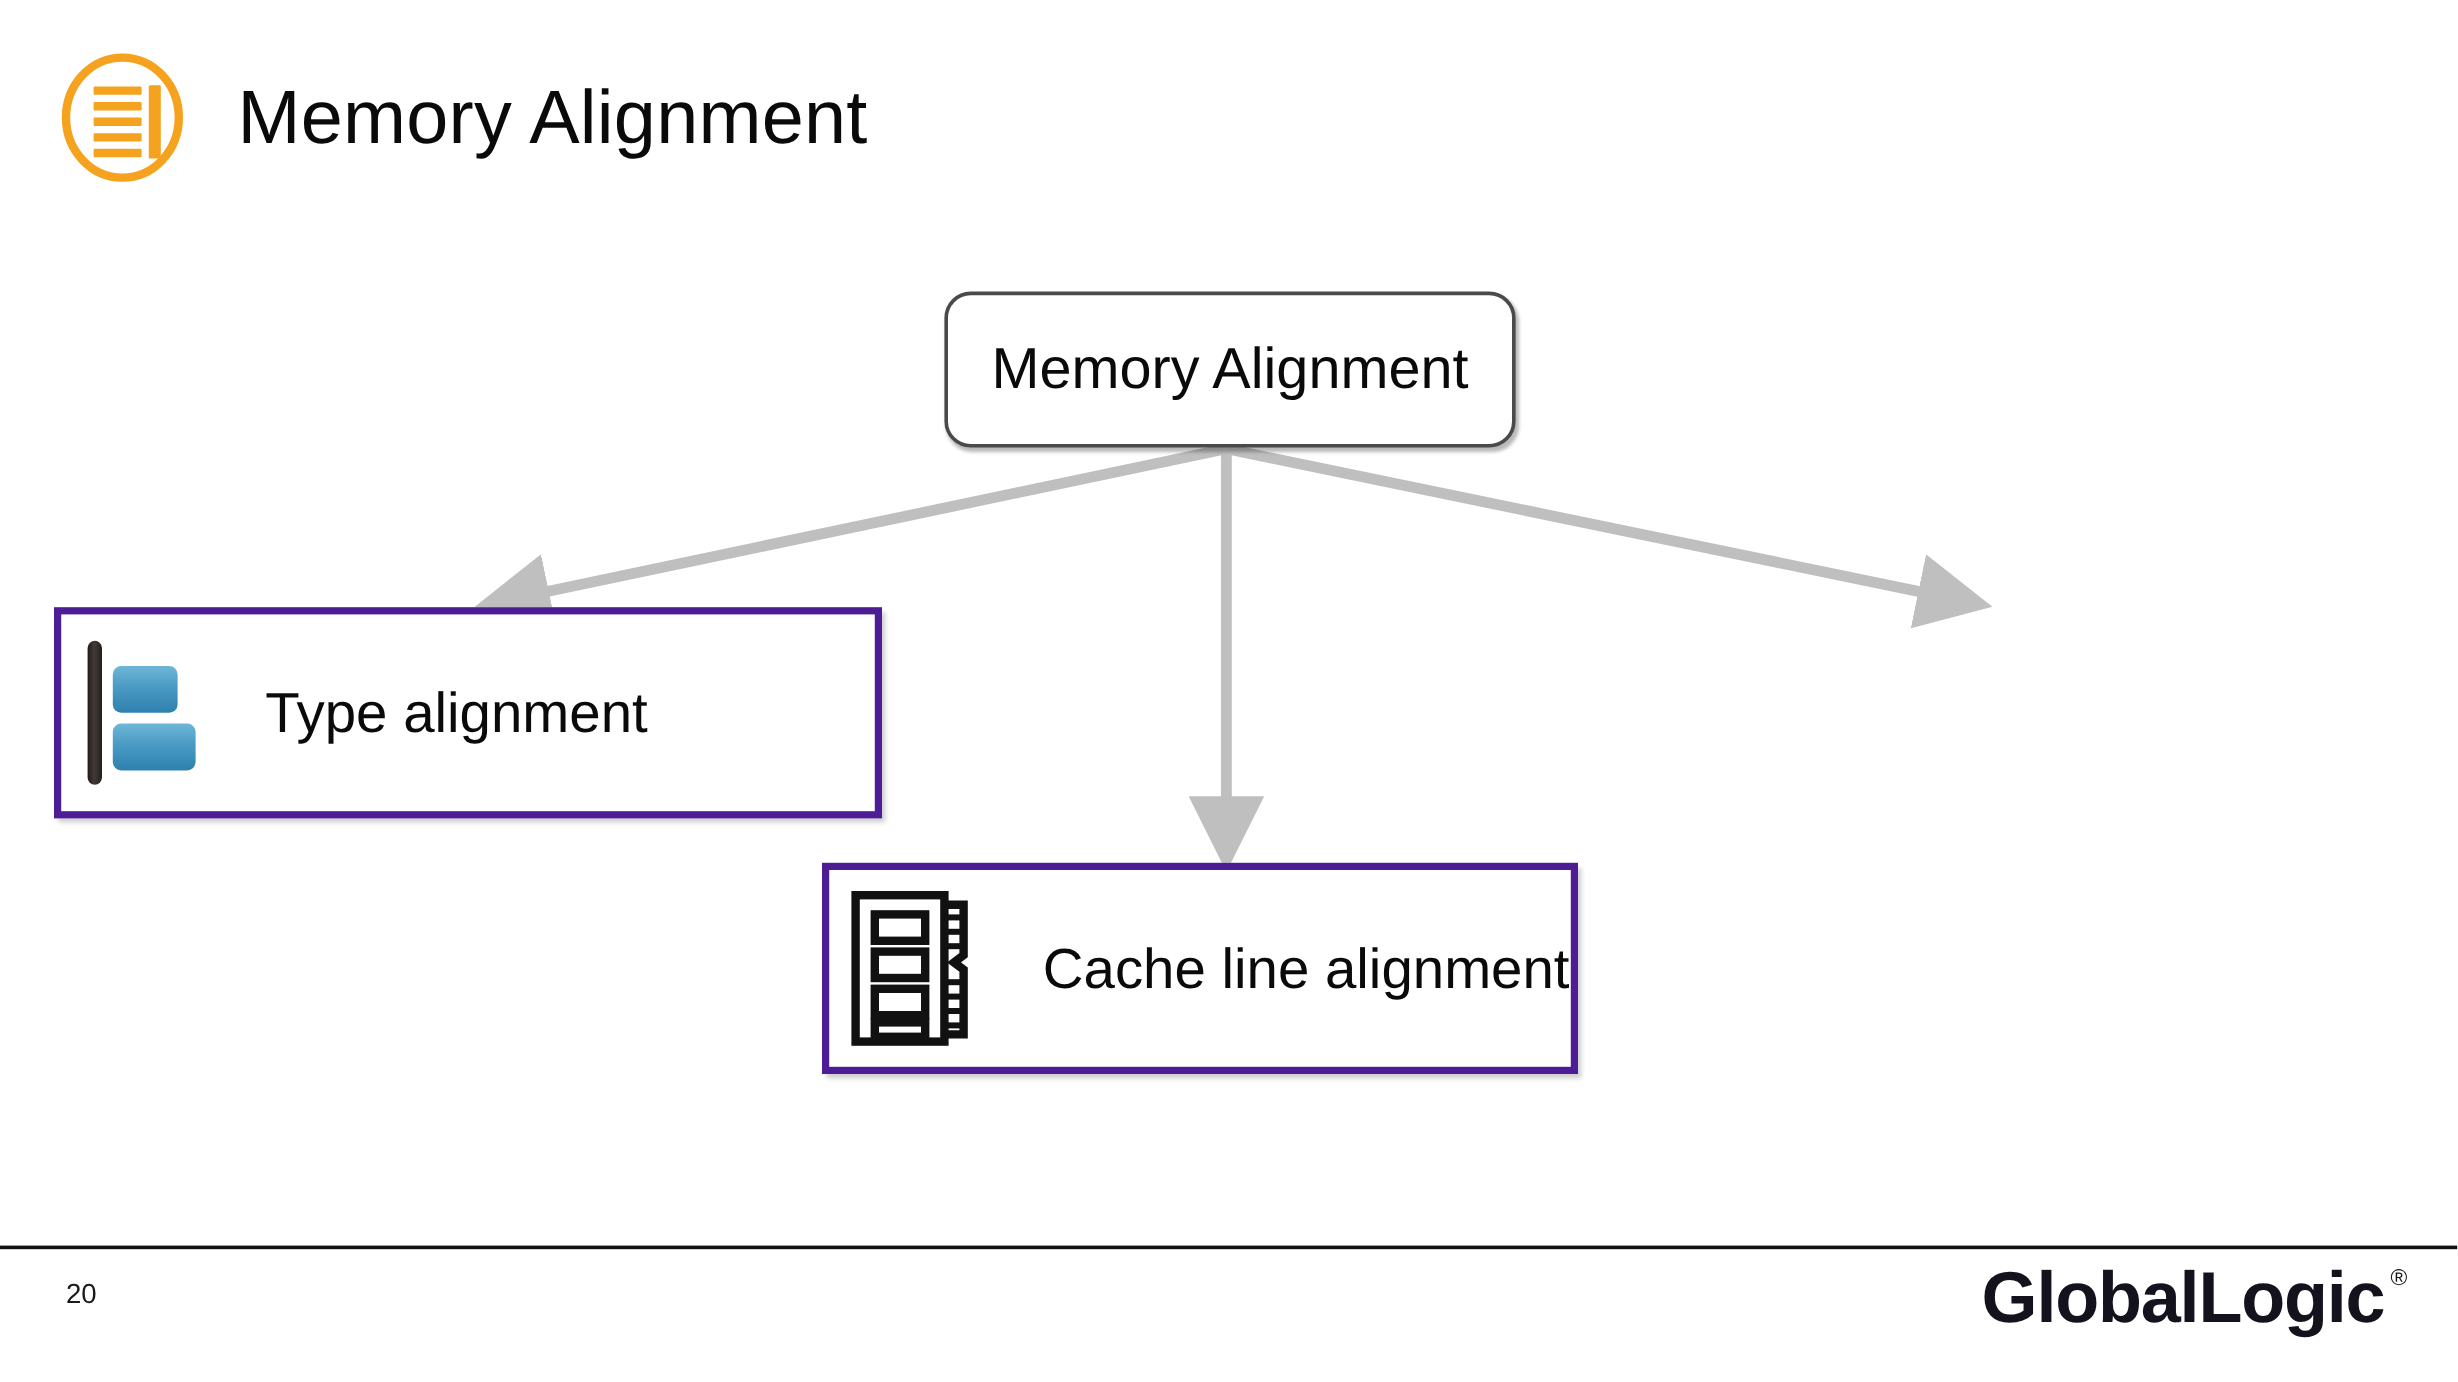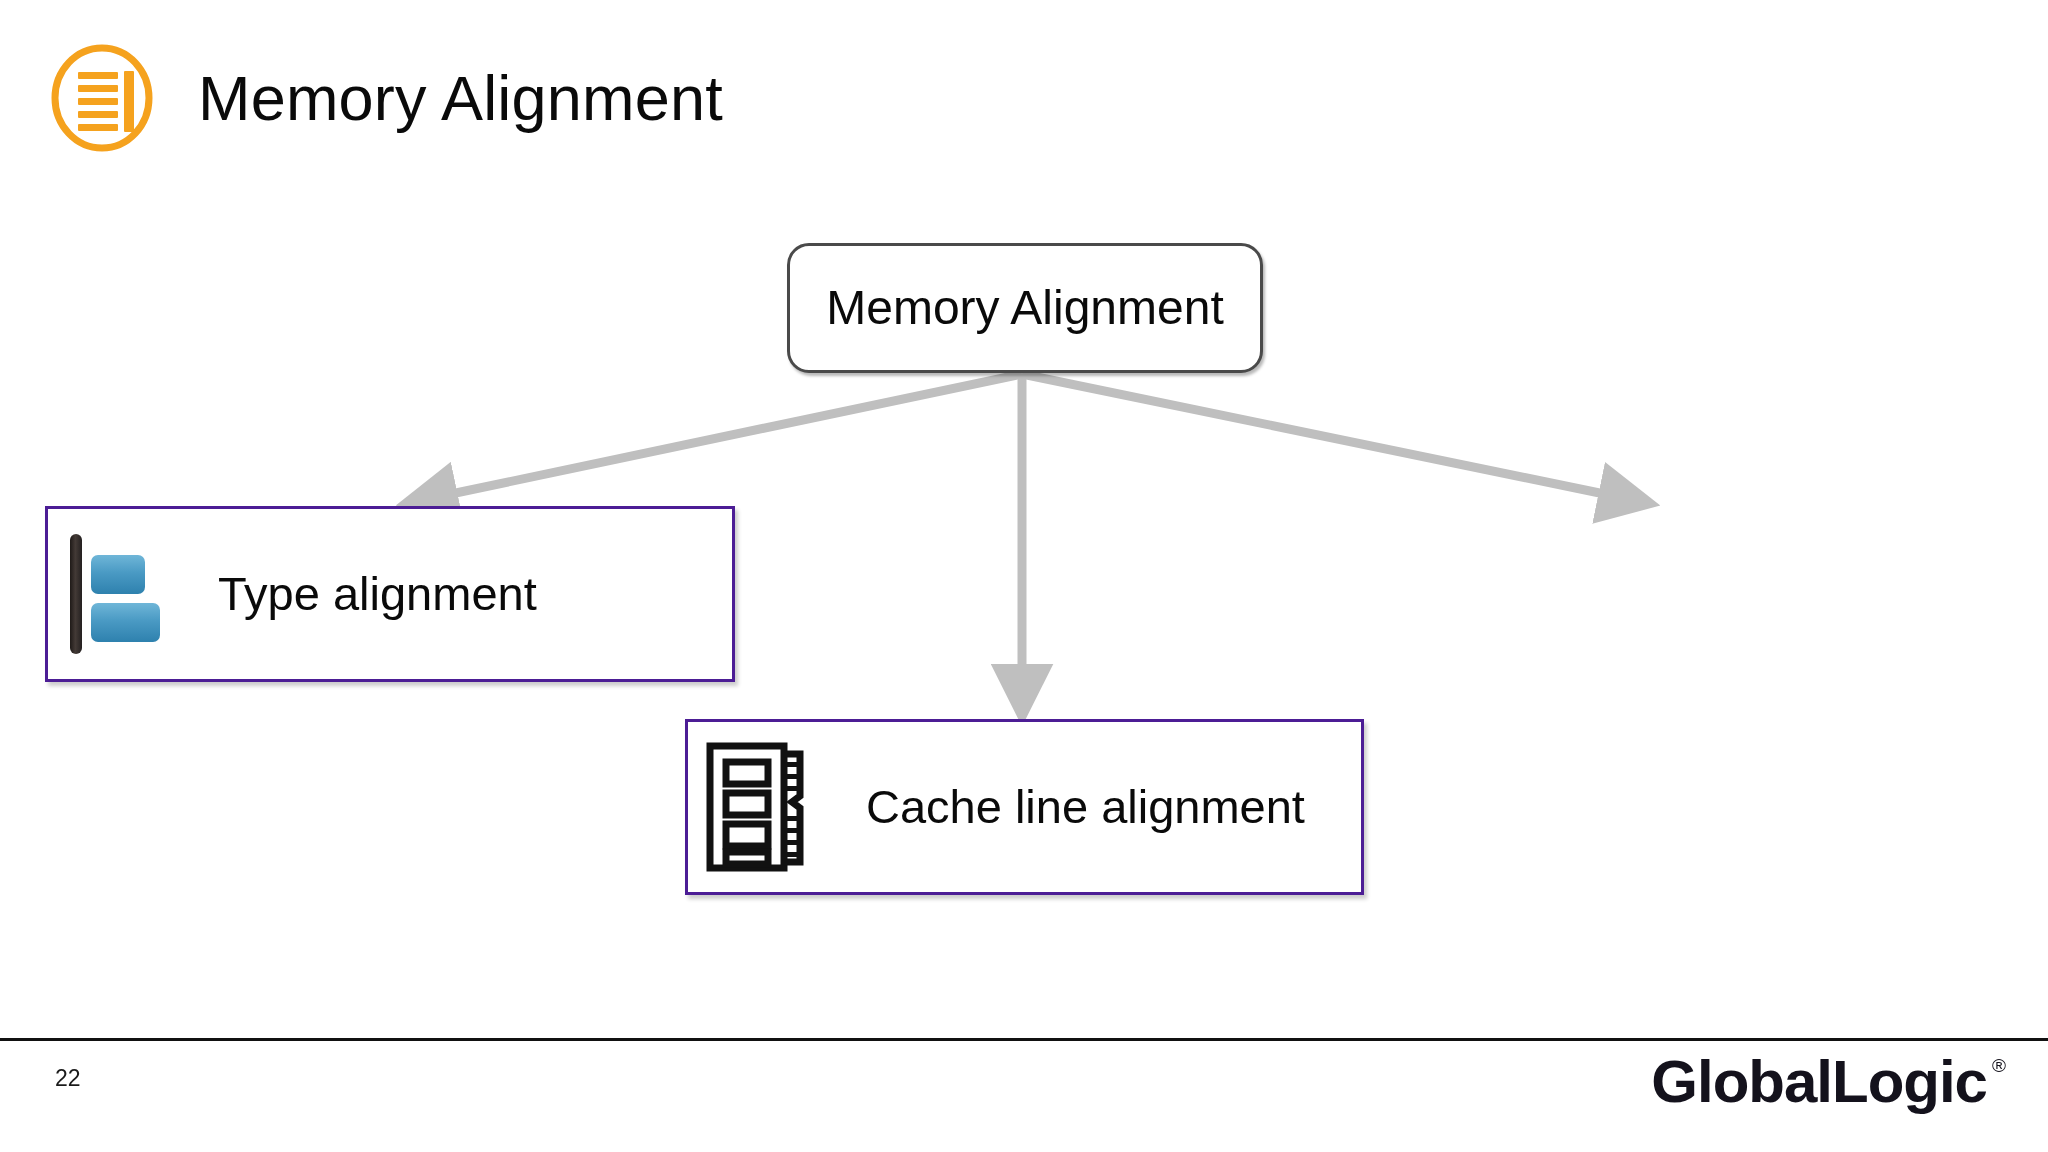--- a/index.html
+++ b/index.html
@@ -82,35 +82,35 @@
     border: 3px solid #4a4a4a;
     border-radius: 22px;
     justify-content: center;
     box-shadow: 2px 3px 3px rgba(0,0,0,0.28);
   }
   #node-root .node-label {
     font-size: 48px;
   }
 
   .leaf {
-    border: 3px solid #4c1d95;
+    border: 6px solid #4c1d95;
     padding: 14px 16px;
     box-shadow: 3px 4px 4px rgba(0,0,0,0.20);
   }
 
   #node-type {
     left: 45px;
     top: 506px;
     width: 690px;
     height: 176px;
   }
   #node-cache {
     left: 685px;
     top: 719px;
-    width: 679px;
+    width: 630px;
     height: 176px;
     justify-content: flex-start;
   }
   #node-page {
     left: 1329px;
     top: 506px;
     width: 673px;
     height: 176px;
   }
 
@@ -246,20 +246,20 @@
           <rect x="80" y="112" width="13" height="5"></rect>
         </g>
       </svg>
       <span class="node-label">Cache line alignment</span>
     </div>
 
 
   </div>
 
   <div id="footer-rule"></div>
-  <div id="page-number">22</div>
+  <div id="page-number">20</div>
   <div id="brand-logo">
     <span id="brand-global">Global</span>
     <span id="brand-logic">Logic</span>
     <span id="brand-reg">®</span>
   </div>
 
 </div>
 
 </body></html>

